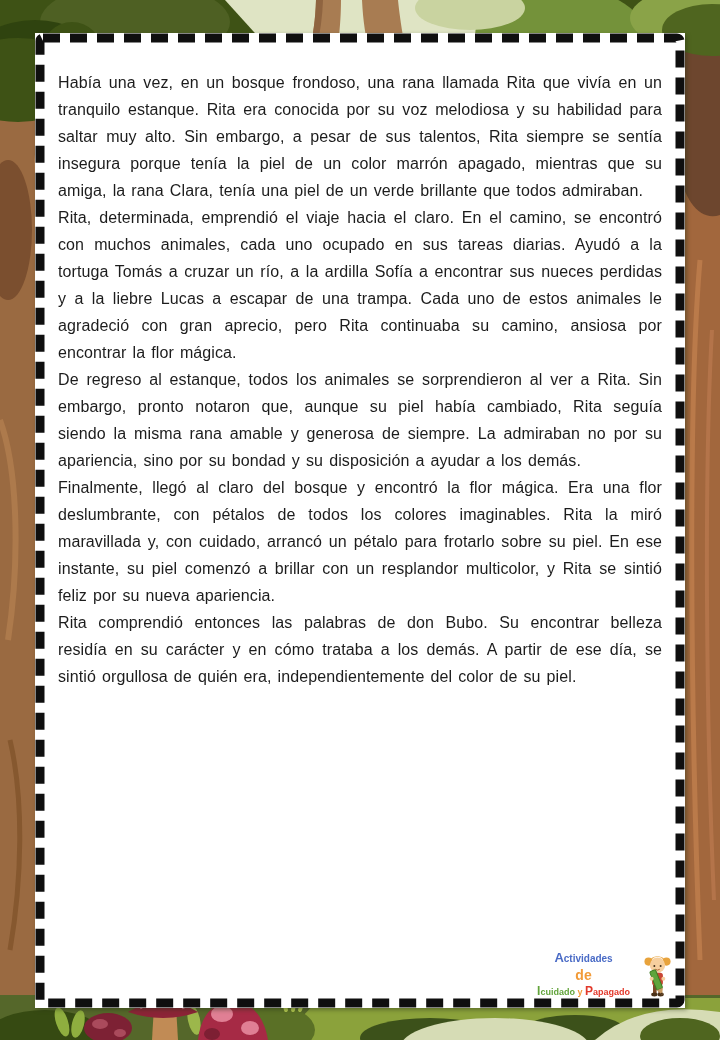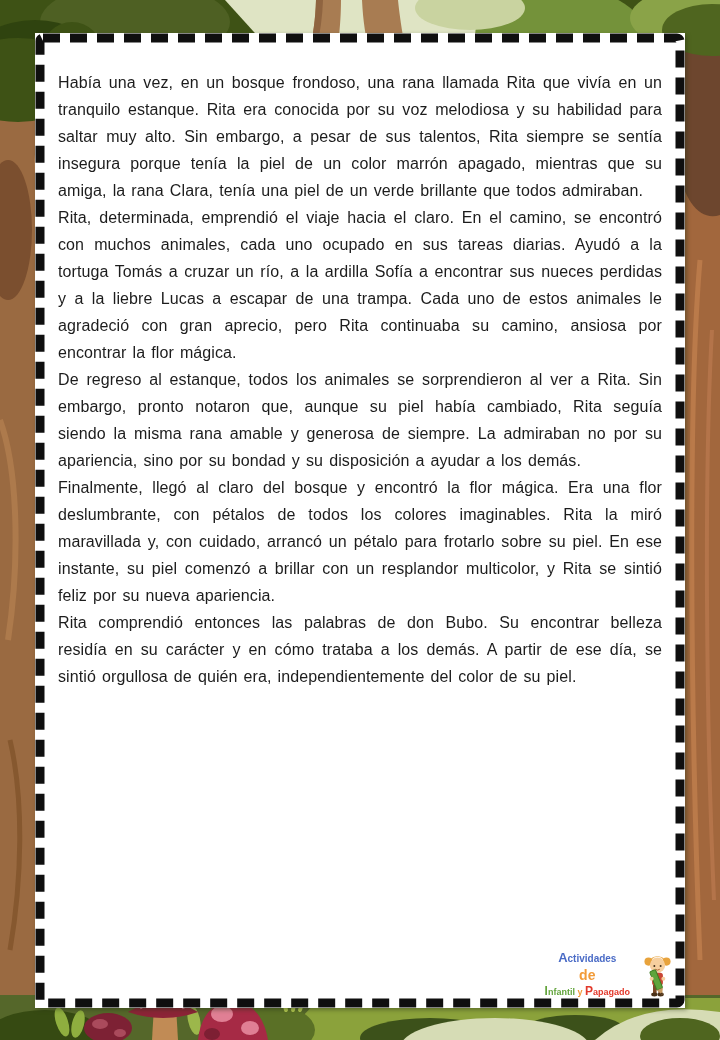--- a/index.html
+++ b/index.html
@@ -154,21 +154,21 @@
       <p>Rita, determinada, emprendió el viaje hacia el claro. En el camino, se encontró con muchos animales, cada uno ocupado en sus tareas diarias. Ayudó a la tortuga Tomás a cruzar un río, a la ardilla Sofía a encontrar sus nueces perdidas y a la liebre Lucas a escapar de una trampa. Cada uno de estos animales le agradeció con gran aprecio, pero Rita continuaba su camino, ansiosa por encontrar la flor mágica.</p>
       <p>De regreso al estanque, todos los animales se sorprendieron al ver a Rita. Sin embargo, pronto notaron que, aunque su piel había cambiado, Rita seguía siendo la misma rana amable y generosa de siempre. La admiraban no por su apariencia, sino por su bondad y su disposición a ayudar a los demás.</p>
       <p>Finalmente, llegó al claro del bosque y encontró la flor mágica. Era una flor deslumbrante, con pétalos de todos los colores imaginables. Rita la miró maravillada y, con cuidado, arrancó un pétalo para frotarlo sobre su piel. En ese instante, su piel comenzó a brillar con un resplandor multicolor, y Rita se sintió feliz por su nueva apariencia.</p>
       <p>Rita comprendió entonces las palabras de don Bubo. Su encontrar belleza residía en su carácter y en cómo trataba a los demás. A partir de ese día, se sintió orgullosa de quién era, independientemente del color de su piel.</p>
     </div>
 
     <div class="logo">
       <div class="logo-text">
         <div class="logo-line1"><span class="logo-initial c-blue">A</span><span>ctividades</span></div>
         <div class="logo-line2"><span>de</span></div>
-        <div class="logo-line3"><span class="logo-initial-sm c-green">I</span><span class="c-green">nfantil</span> <span class="c-orange">y</span> <span class="logo-initial-sm c-red">P</span><span class="c-red">apagado</span></div>
+        <div class="logo-line3"><span class="logo-initial-sm c-green">I</span><span class="c-green">cuidado</span> <span class="c-orange">y</span> <span class="logo-initial-sm c-red">P</span><span class="c-red">apagado</span></div>
       </div>
       <svg class="logo-char" viewBox="0 0 30 50" xmlns="http://www.w3.org/2000/svg" aria-hidden="true">
         <circle cx="5" cy="9" r="4.5" fill="#e8a33c"></circle>
         <circle cx="25" cy="9" r="4.5" fill="#e8a33c"></circle>
         <circle cx="15" cy="13" r="8.5" fill="#f6cf9e"></circle>
         <path d="M6.5,12 A8.5,8.5 0 0 1 23.5,12 L23.5,9 A8.5,6 0 0 0 6.5,9 Z" fill="#e8a33c"></path>
         <circle cx="11.5" cy="14" r="1.1" fill="#40301d"></circle>
         <circle cx="18.5" cy="14" r="1.1" fill="#40301d"></circle>
         <path d="M12.5,17.5 Q15,19.5 17.5,17.5" stroke="#a65b2a" stroke-width="1" fill="none"></path>
         <rect x="9" y="21.5" width="12" height="14" rx="3" fill="#c94634"></rect>

